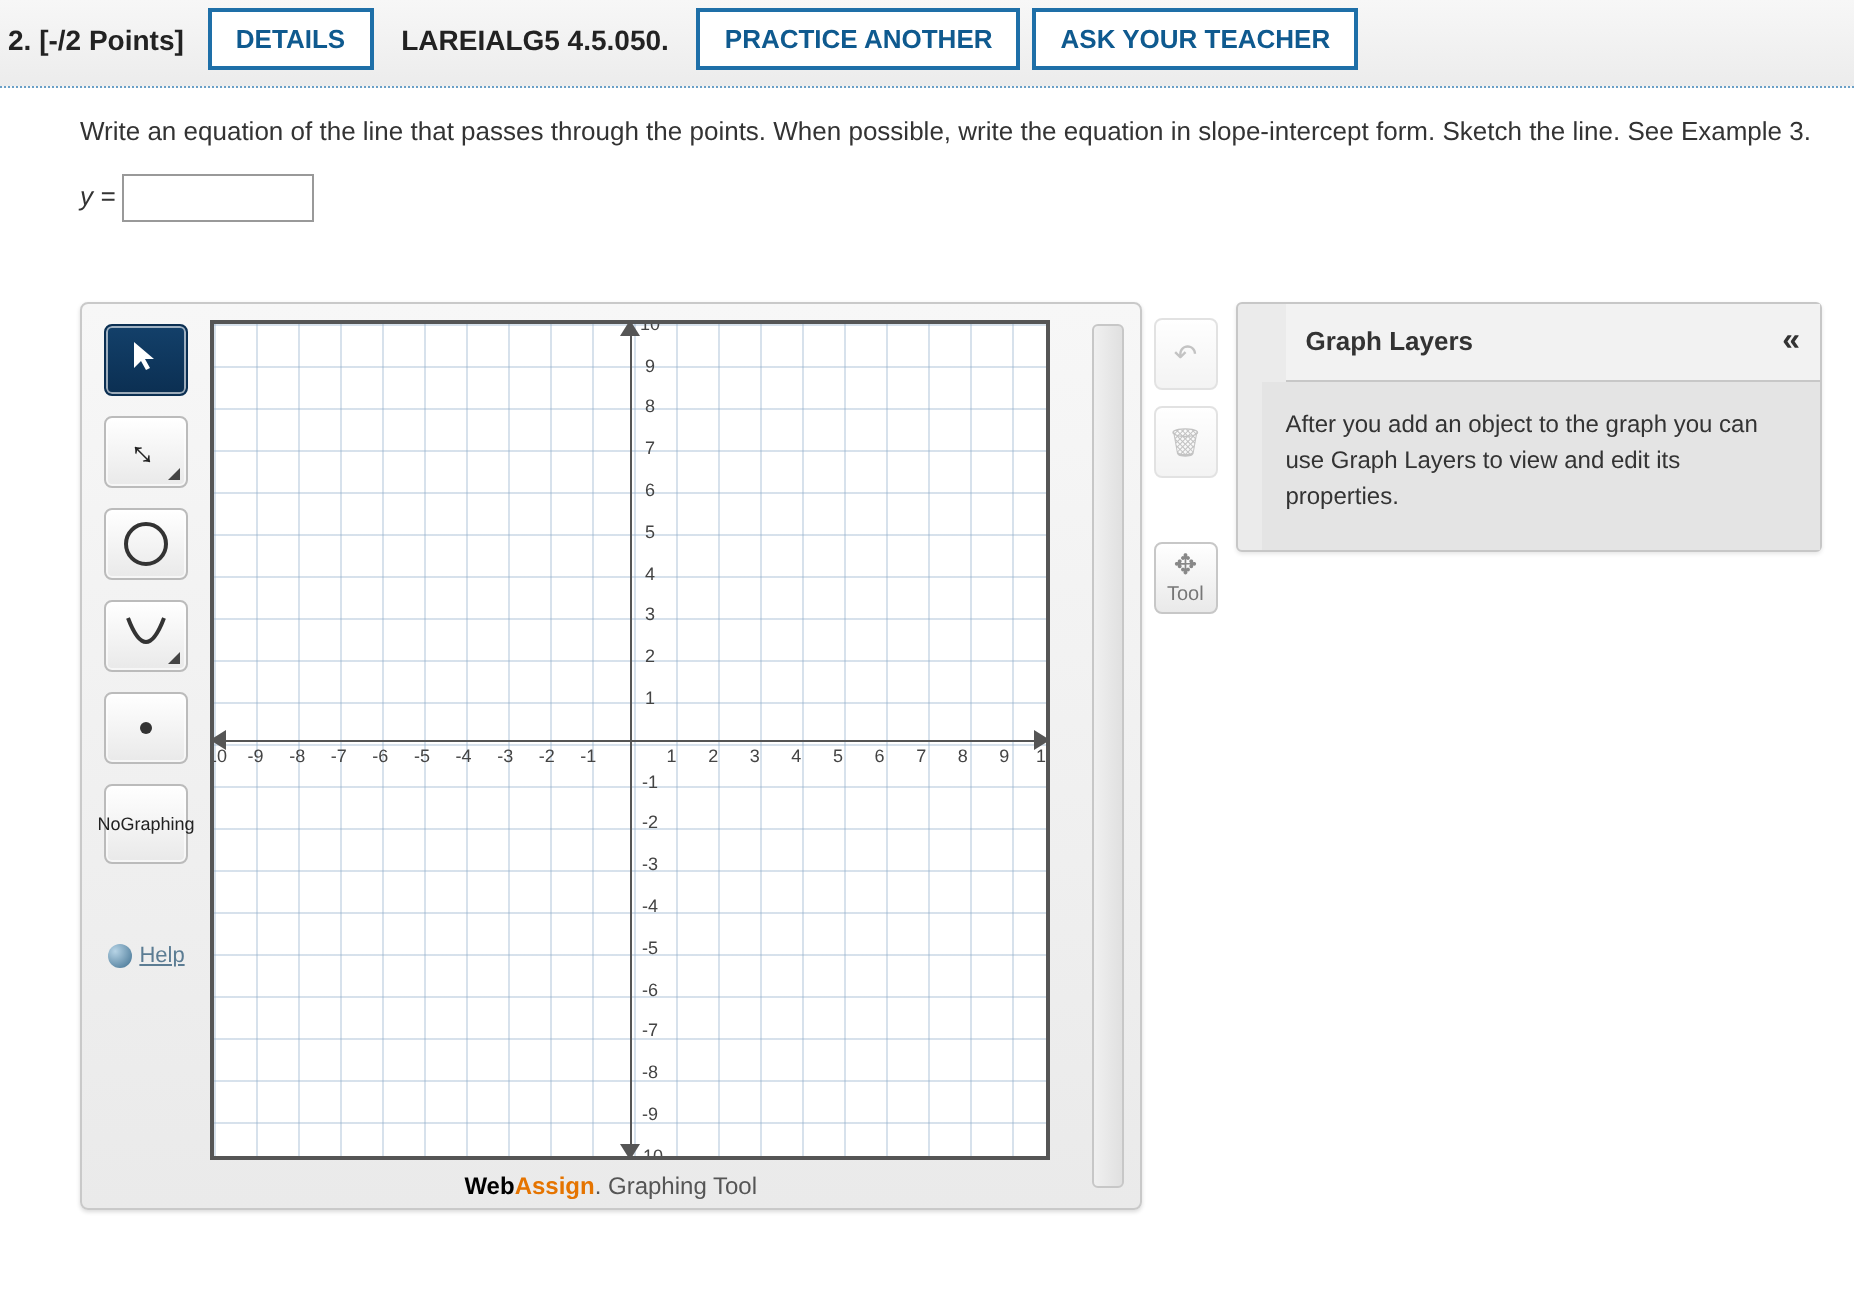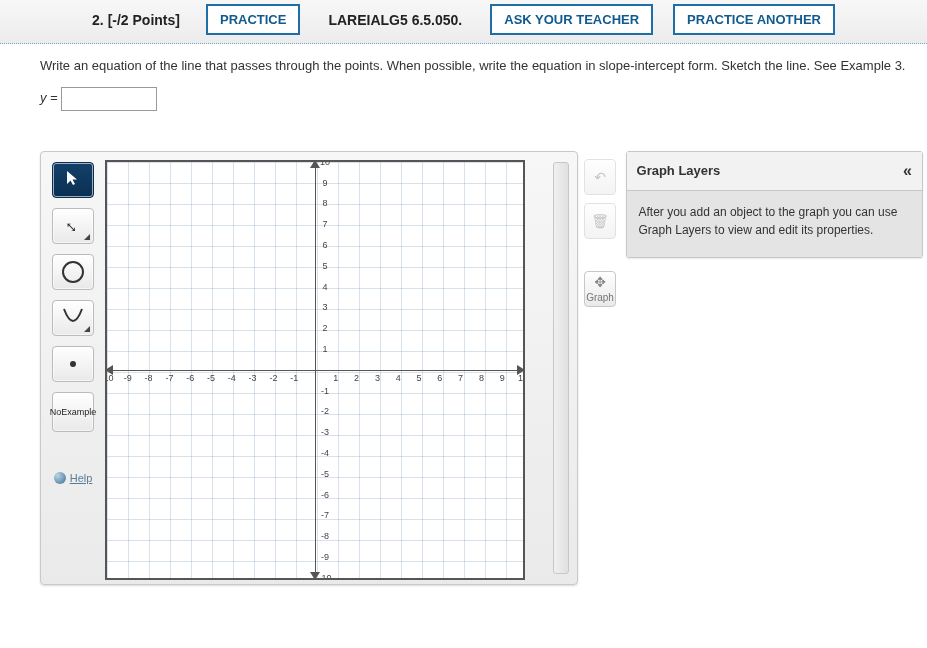--- a/index.html
+++ b/index.html
@@ -16,41 +16,40 @@
     font-family:Arial, Helvetica, sans-serif;
     font-size:13px;
     color:var(--text);
     background:#fff;
     width:927px;
   }
   
   .header{
     display:flex;
     align-items:center;
-    gap:20px;
+    gap:6px;
     padding:4px 4px 8px 4px;
     background:linear-gradient(#f7f7f7,#ececec);
     border-bottom:1px dotted #6aa0c7;
     box-sizing:border-box;
-    justify-content:center;
   }
   .qnum{font-weight:bold;font-size:14px;color:#222;padding-right:6px;}
   .tbtn{
     border:2px solid var(--blue2);
     background:#fff;
     color:var(--blue);
     font-weight:bold;
     font-size:13px;
     padding:6px 12px;
     cursor:pointer;
     white-space:nowrap;
   }
   .code{font-weight:bold;font-size:14px;color:#222;padding:0 8px;}
   
-  .content{padding:12px 4px 4px 40px;}
+  .content{padding:12px 16px 4px 40px;}
   .prompt{line-height:1.6;}
   .pts{display:inline-block;padding:4px 0 12px 60px;}
   .pts .p1{color:#000;}
   .pts .p2{color:#c02626;}
   .pts .p3{color:#1b6fb5;}
   .yrow{margin-top:10px;font-style:italic;}
   .yrow input{
     width:90px;height:20px;border:1px solid #999;background:#fff;
     vertical-align:middle;
   }
@@ -138,37 +137,37 @@
   .abtn .ic{font-size:14px;color:#888;}
   
   .layers{
     background:#ebebeb;border:1px solid #c7c7c7;border-radius:3px;
     width:300px;margin-left:4px;
     box-shadow:0 1px 2px rgba(0,0,0,.1);
     align-self:flex-start;
   }
   .layers .lh{
     display:flex;justify-content:space-between;align-items:center;
-    font-weight:bold;padding:10px 10px;border-bottom:1px solid #c7c7c7;color:#333;background:#f2f2f2;
+    font-weight:bold;padding:10px 10px;border-bottom:1px solid #c7c7c7;color:#333;background:#f2f2f2;margin-left:24px;
   }
   .layers .lh .chev{font-size:16px;font-weight:bold;cursor:pointer;}
-  .layers .lb{padding:12px 12px 18px 12px;font-size:12px;color:#333;line-height:1.5;background:#e4e4e4;}
+  .layers .lb{padding:12px 12px 18px 12px;font-size:12px;color:#333;line-height:1.5;background:#e4e4e4;margin-left:12px;}
 </style>
 </head>
 <body>
 
 <div class="header">
   <span class="qnum">
     <span>2.</span>
     <span>[-/2 Points]</span>
   </span>
-  <button class="tbtn">PRACTICE</button>
-  <span class="code">LAREIALG5 6.5.050.</span>
+  <button class="tbtn">DETAILS</button>
+  <span class="code">LAREIALG5 4.5.050.</span>
+  <button class="tbtn">PRACTICE ANOTHER</button>
   <button class="tbtn">ASK YOUR TEACHER</button>
-  <button class="tbtn">PRACTICE ANOTHER</button>
 </div>
 
 <div class="content">
   <div class="prompt">Write an equation of the line that passes through the points. When possible, write the equation in slope-intercept form. Sketch the line. See Example 3.</div>
 
 
   <div class="yrow">
     <span>y =</span>
     <input type="text" style="">
   </div>
@@ -203,21 +202,21 @@
                   </svg>
               </span>
               <span class="tri"></span>
             </div>
           </div>
           <div class="tool">
             <span style="width:6px;height:6px;background:#333;border-radius:50%;"></span>
           </div>
           <div class="tool nosol">
             <span>No</span>
-            <span>Example</span>
+            <span>Graphing</span>
           </div>
           <div class="help">
             <span class="ball"></span>
             <u>Help</u>
           </div>
         </div>
 
         <div class="canvas">
           <div class="axis-x"></div>
           <div class="axis-y"></div>
@@ -265,33 +264,36 @@
               <span class="tick" style="left: 20.8px; top: 216px;">-9</span>
               <span class="tick" style="left: 218px; top: 395.2px;">-9</span>
               <span class="tick" style="left: 0px; top: 216px;">-10</span>
               <span class="tick" style="left: 218px; top: 416px;">-10</span>
             </div>
         </div>
 
         <div class="scrollbar-v"></div>
       </div>
 
+      <div class="footer">
+        <b>Web</b><span class="orange">Assign</span><span>. Graphing Tool</span>
+      </div>
     </div>
 
     <div class="actions">
       <div class="abtn disabled">
         <span class="ic">↶</span>
       </div>
       <div class="abtn disabled">
         <span class="ic">🗑</span>
       </div>
       <div style="height:16px;"></div>
       <div class="abtn">
         <span class="ic">✥</span>
-        <span>Graph</span>
+        <span>Tool</span>
       </div>
     </div>
 
     <div class="layers">
       <div class="lh">
         <span>Graph Layers</span>
         <span class="chev">«</span>
       </div>
       <div class="lb">After you add an object to the graph you can use Graph Layers to view and edit its properties.</div>
     </div>

